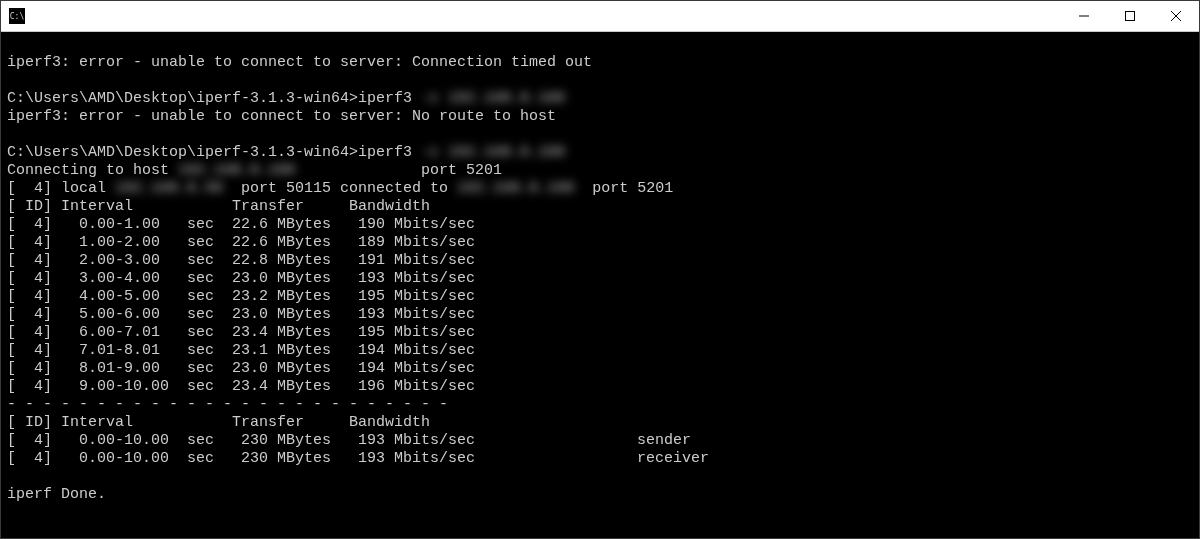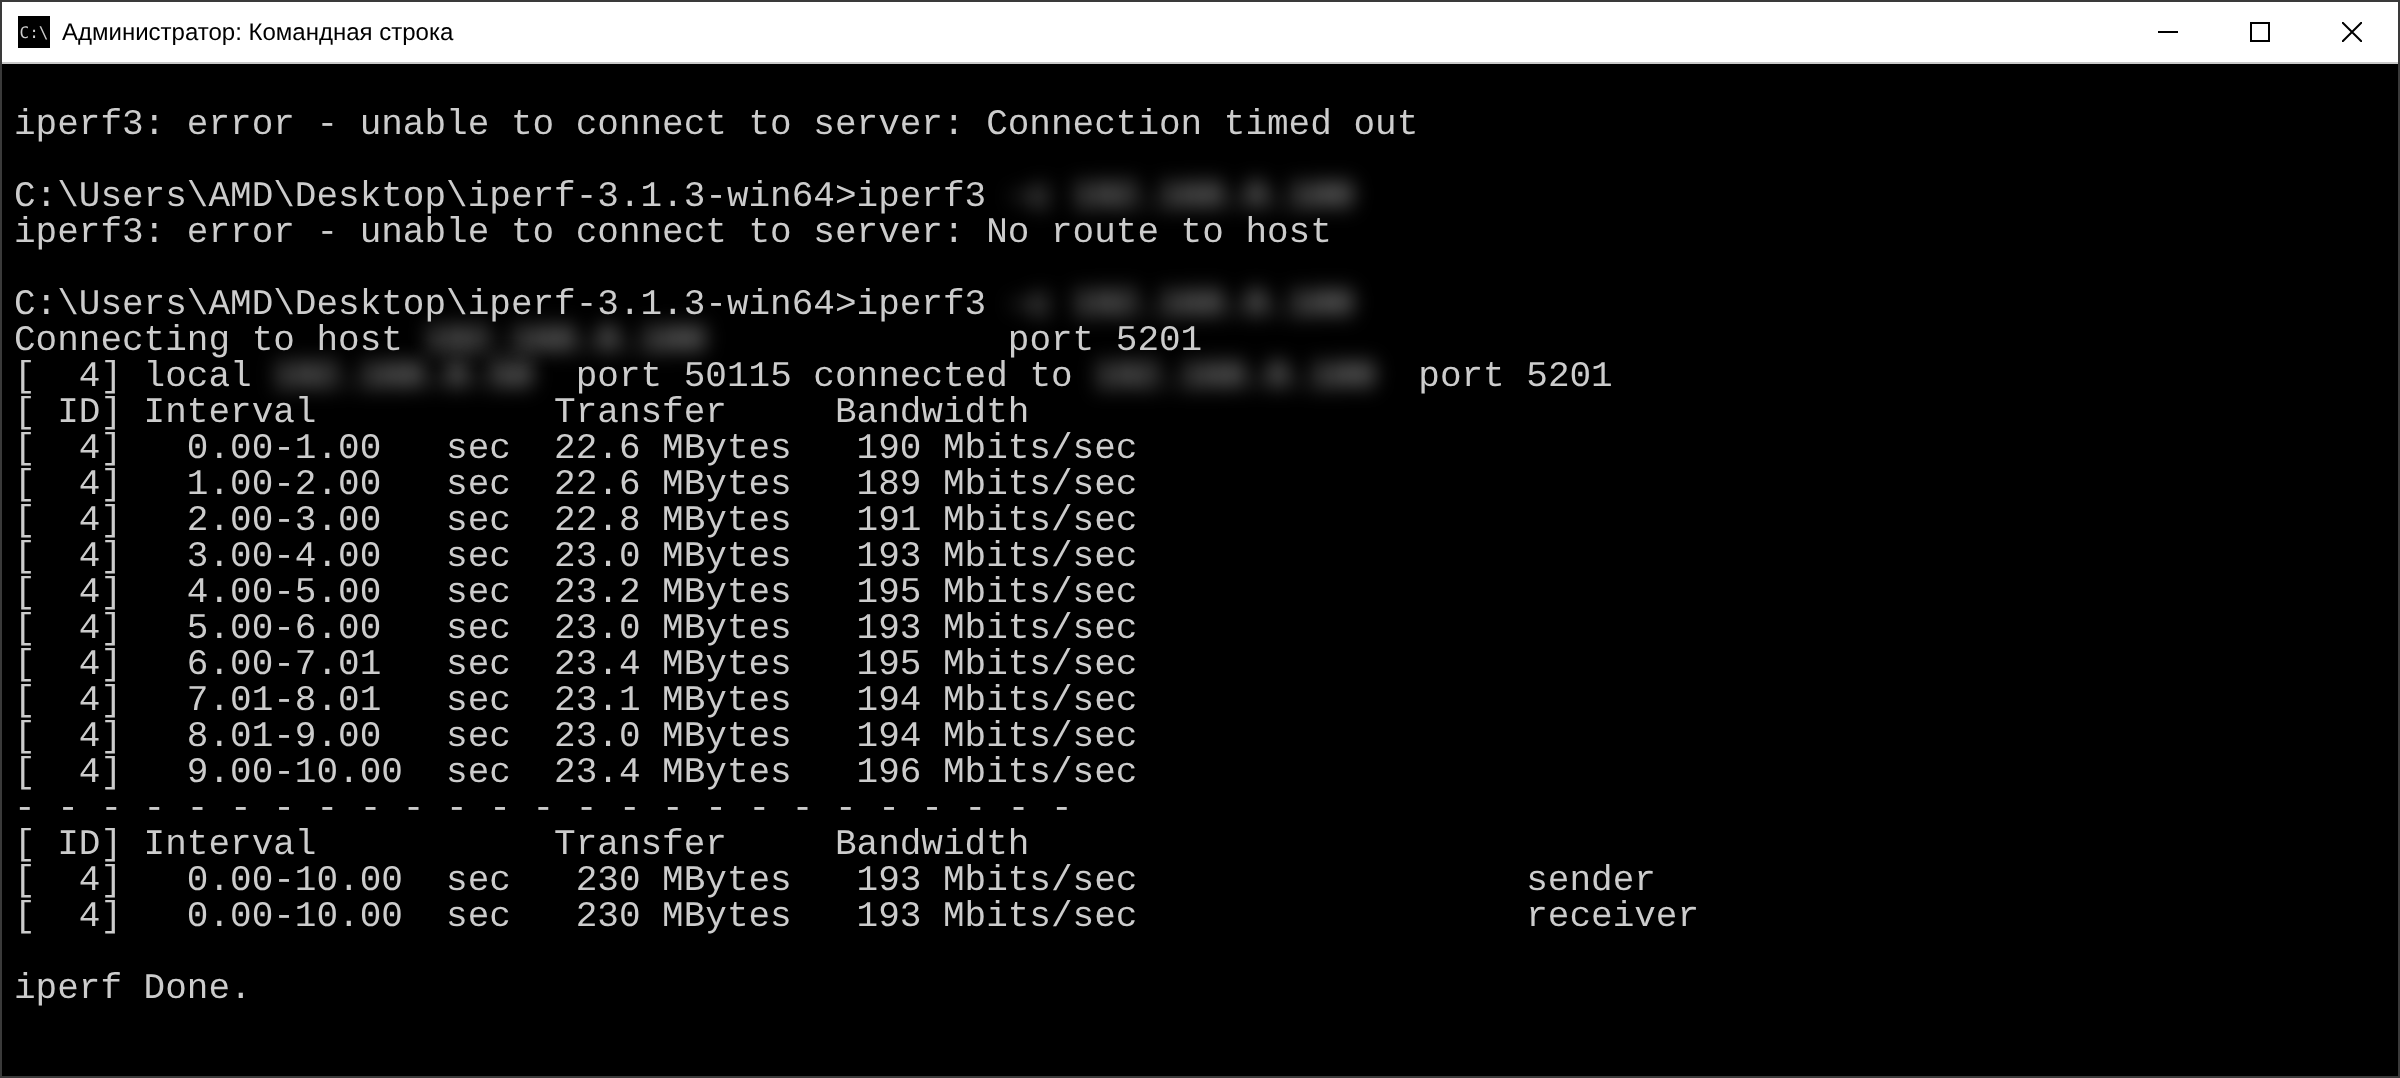--- a/index.html
+++ b/index.html
@@ -61,37 +61,36 @@
 
   .terminal {
     flex: 1 1 auto;
     background: #000;
     color: #cccccc;
     padding: 4px 6px;
     line-height: 18px;
     white-space: pre;
     overflow: hidden;
     font-family: Consolas, "Courier New", monospace;
-    font-size: 18px;
+    font-size: 15px;
     letter-spacing: 0px;
   }
   .line { white-space: pre; }
   .blur {
     filter: blur(5px);
     -webkit-filter: blur(5px);
     display: inline-block;
   }
 </style>
 </head>
 <body>
 
 <div class="window">
   <div class="titlebar">
     <span class="icon">C:\</span>
-    <span class="title">Администратор: Командная строка</span>
     <span class="spacer"></span>
     <div class="win-btn">
       <svg width="10" height="10" viewBox="0 0 10 10">
           <path d="M0 5 H10" stroke="currentColor" stroke-width="1"></path>
         </svg>
     </div>
     <div class="win-btn">
       <svg width="10" height="10" viewBox="0 0 10 10">
           <rect x="0.5" y="0.5" width="9" height="9" fill="none" stroke="currentColor" stroke-width="1"></rect>
         </svg>

